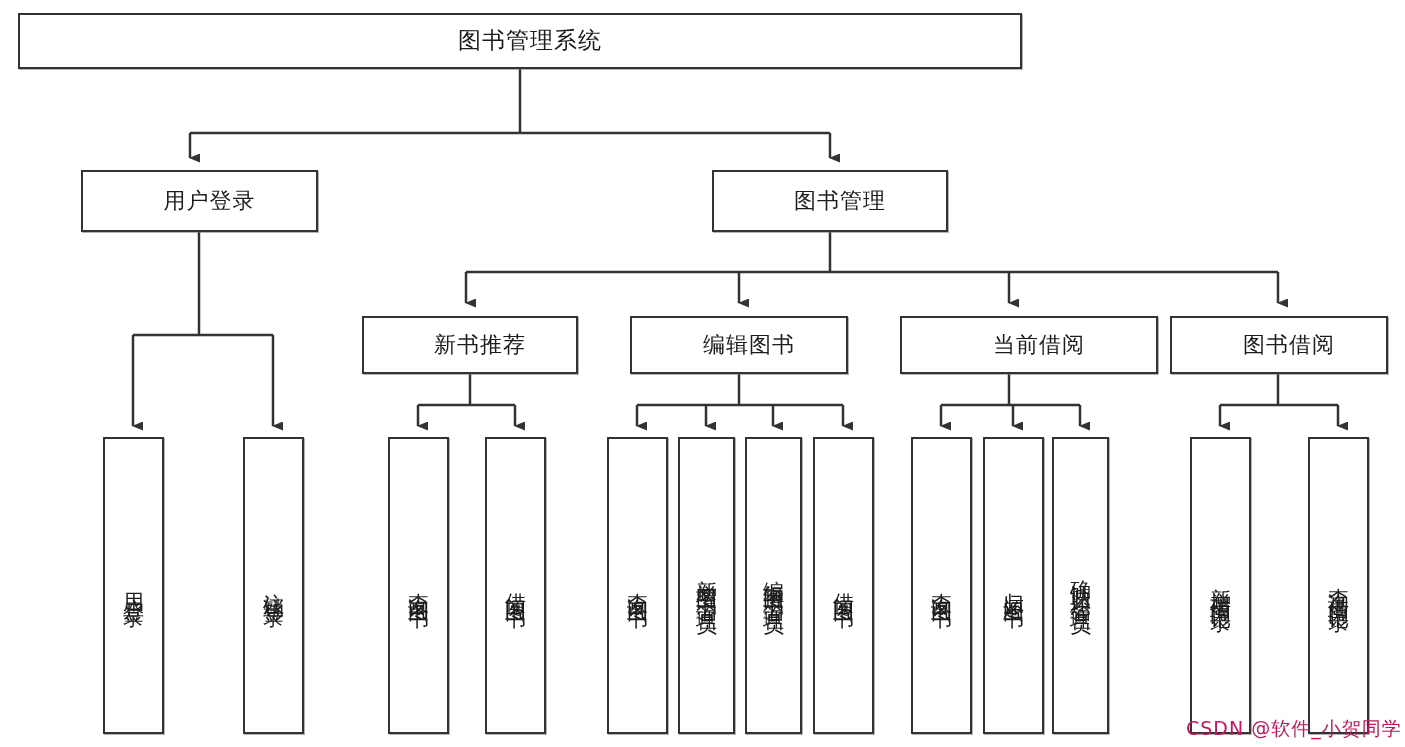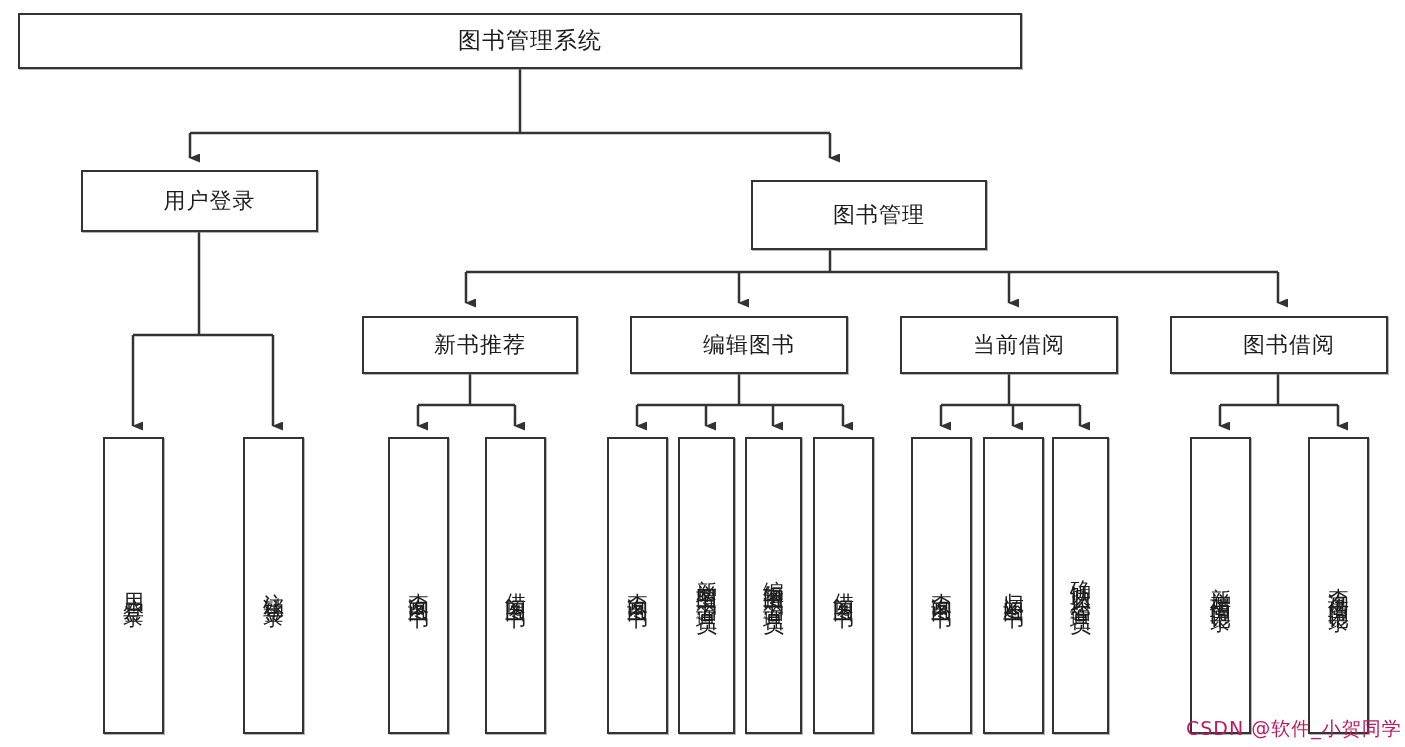--- a/index.html
+++ b/index.html
@@ -137,31 +137,31 @@
     </g>
   </svg>
 
   <div class="node horiz root" style="left:18px; top:13px; width:1004px; height:56px;">
     <span>图书管理系统</span>
   </div>
 
   <div class="node horiz" style="left:81px; top:170px; width:237px; height:62px;">
     <span>用户登录</span>
   </div>
-  <div class="node horiz" style="left:712px; top:180px; width:236px; height:70px;margin-left:39px;">
+  <div class="node horiz" style="left:712px; top:170px; width:236px; height:62px;">
     <span>图书管理</span>
   </div>
 
   <div class="node horiz" style="left:362px; top:316px; width:216px; height:58px;">
     <span>新书推荐</span>
   </div>
   <div class="node horiz" style="left:630px; top:316px; width:218px; height:58px;">
     <span>编辑图书</span>
   </div>
-  <div class="node horiz" style="left:900px; top:316px; width:218px; height:58px;">
+  <div class="node horiz" style="left:900px; top:316px; width:258px; height:58px;">
     <span>当前借阅</span>
   </div>
   <div class="node horiz" style="left:1170px; top:316px; width:218px; height:58px;">
     <span>图书借阅</span>
   </div>
 
   <div class="node vert" style="left:103px; top:437px; width:61px; height:297px;">
     <span class="vlabel">用户登录</span>
   </div>
   <div class="node vert" style="left:243px; top:437px; width:61px; height:297px;">

